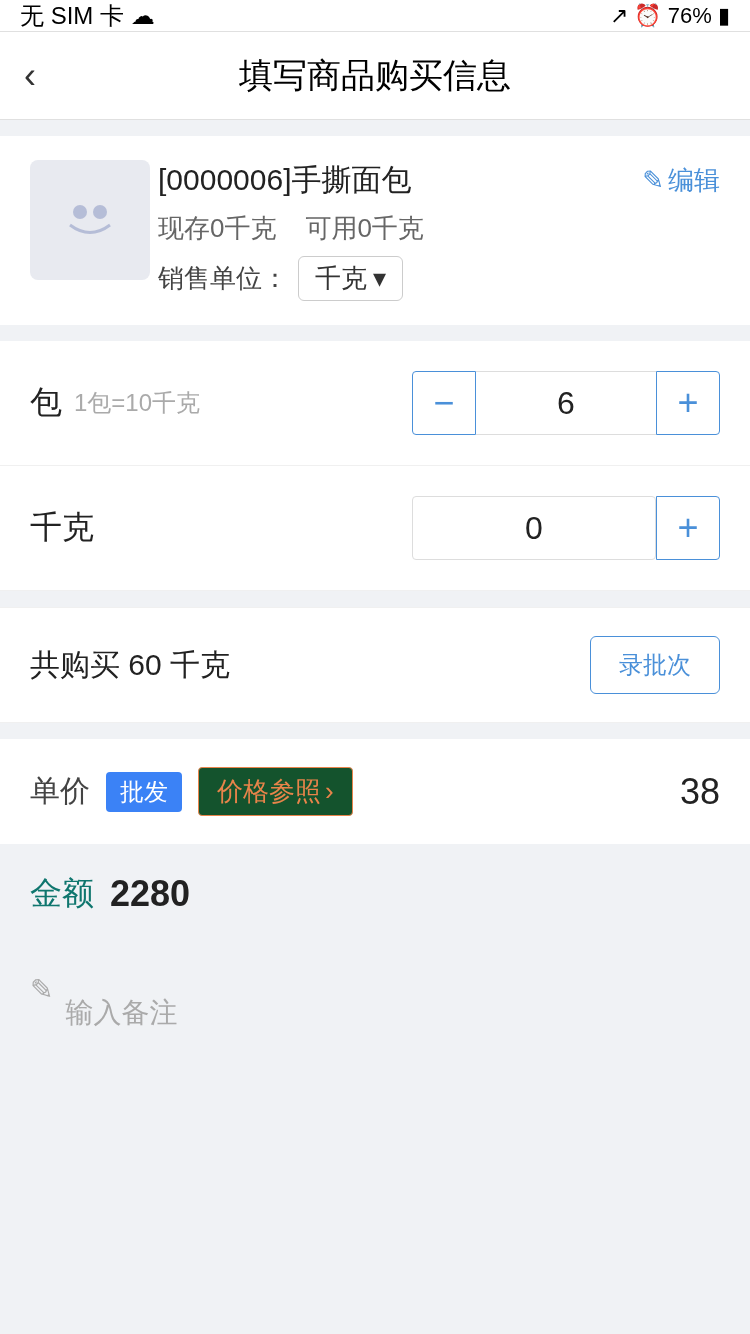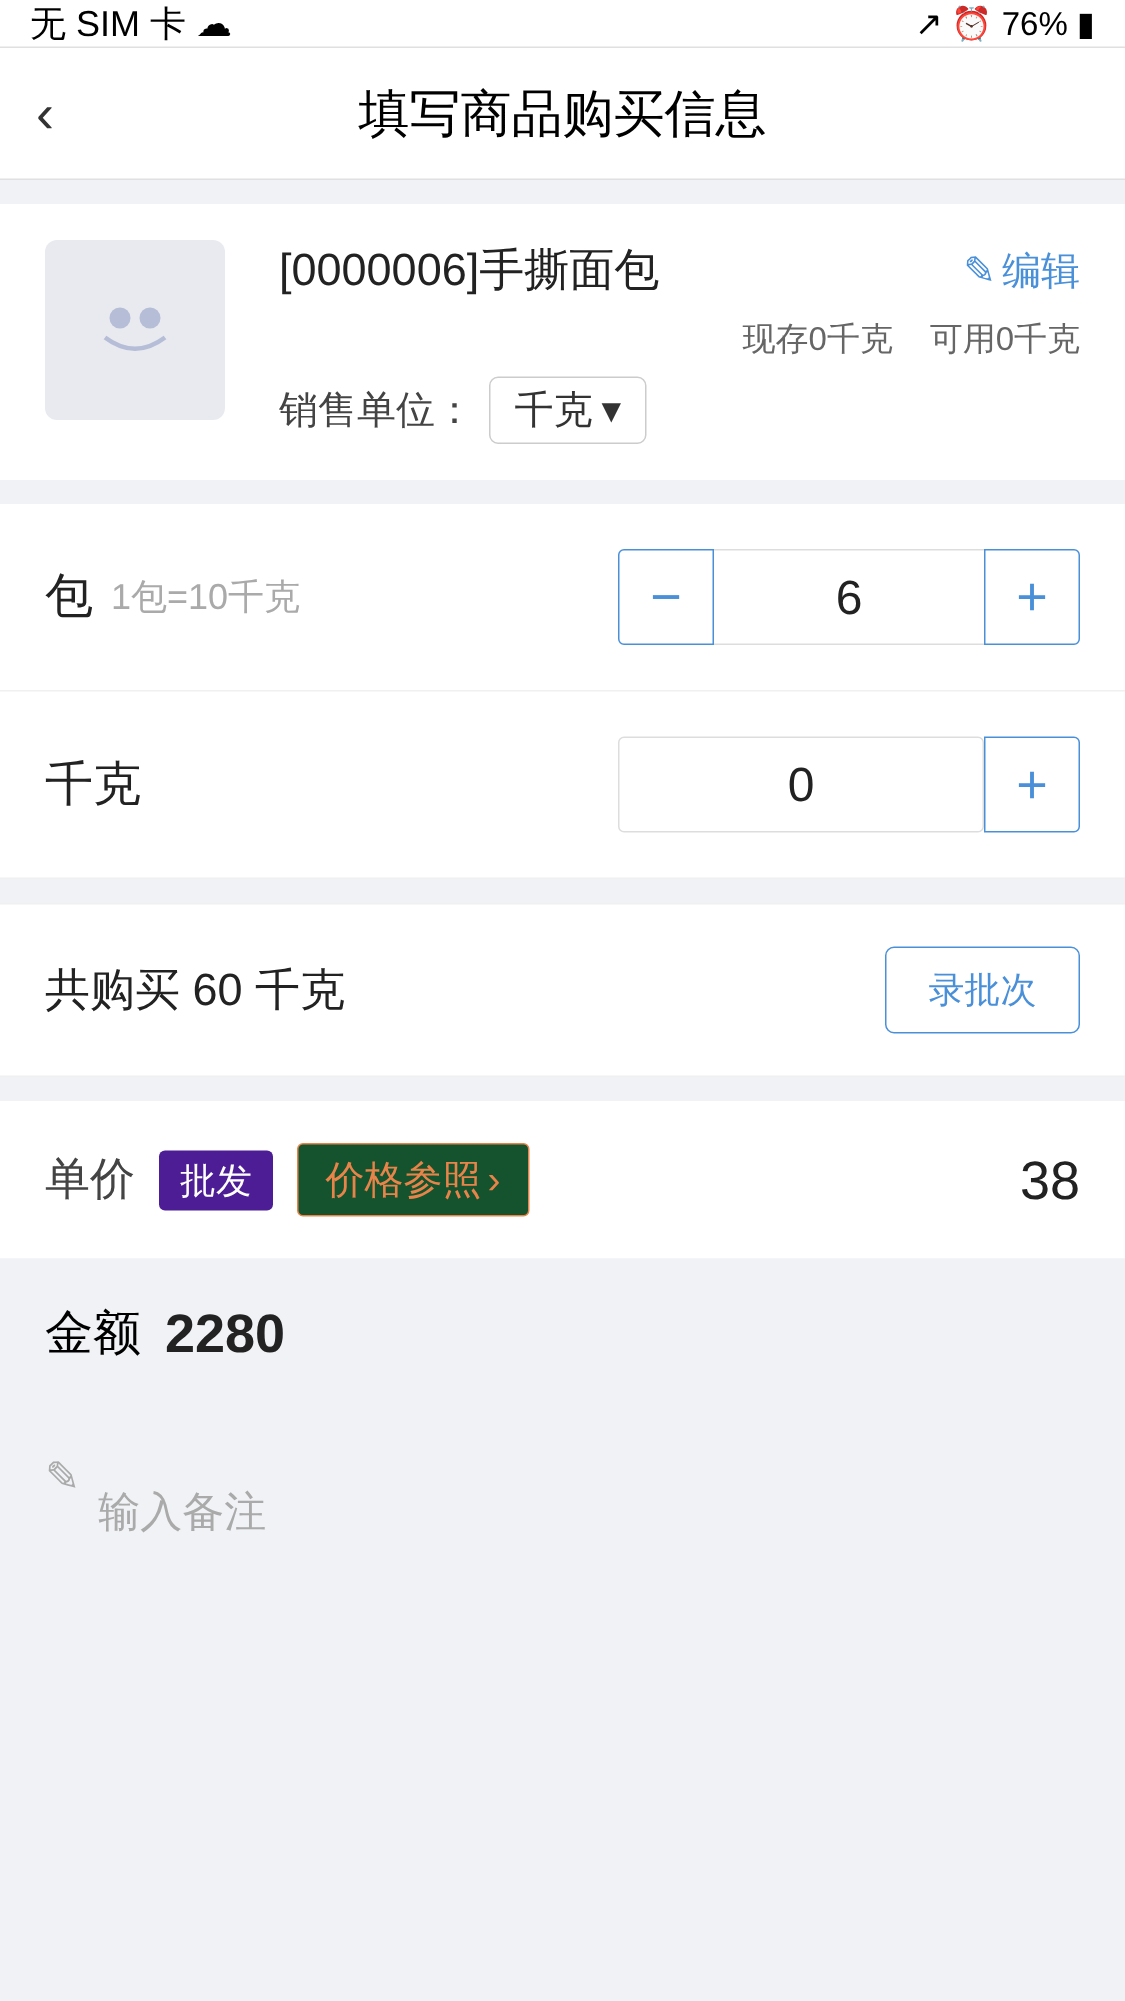--- a/index.html
+++ b/index.html
@@ -53,21 +53,21 @@
       font-weight: 500;
       color: #000;
     }
 
     
     .product-card {
       background: #fff;
       padding: 24px 30px;
       display: flex;
       align-items: flex-start;
-      gap: 36px;
+      gap: 8px;
       margin-top: 16px;
     }
     .product-image {
       width: 120px;
       height: 120px;
       background: #e8eaf0;
       border-radius: 8px;
       display: flex;
       align-items: center;
       justify-content: center;
@@ -93,23 +93,22 @@
     }
     .edit-btn {
       color: #4a90d9;
       font-size: 26px;
       display: flex;
       align-items: center;
       gap: 4px;
       cursor: pointer;
     }
     .product-stock {
-      font-size: 22px;
+      font-size: 26px;
       color: #666;
-      text-align: right;
     }
     .product-unit-row {
       display: flex;
       align-items: center;
       gap: 10px;
       font-size: 26px;
       color: #444;
     }
     .unit-select {
       border: 1px solid #ccc;
@@ -217,21 +216,21 @@
       padding: 28px 30px;
       display: flex;
       align-items: center;
       gap: 16px;
     }
     .price-label {
       font-size: 30px;
       color: #444;
     }
     .price-tag {
-      background: #4c1d95;
+      background: #3b82f6;
       color: #fff;
       font-size: 24px;
       padding: 4px 14px;
       border-radius: 4px;
     }
     .price-ref-btn {
       border: 1px solid #e8844a;
       color: #e8844a;
       background: #14532d;
       padding: 6px 18px;
@@ -256,21 +255,21 @@
       padding: 28px 30px 0;
     }
     .amount-row {
       display: flex;
       align-items: center;
       gap: 16px;
       margin-bottom: 20px;
     }
     .amount-label {
       font-size: 32px;
-      color: #000000;
+      color: #0f766e;
     }
     .amount-value {
       font-size: 36px;
       color: #222;
       font-weight: 600;
     }
     .note-row {
       display: flex;
       align-items: center;
       gap: 12px;

